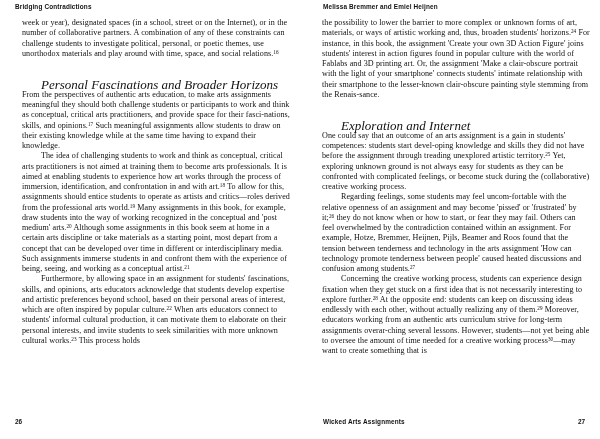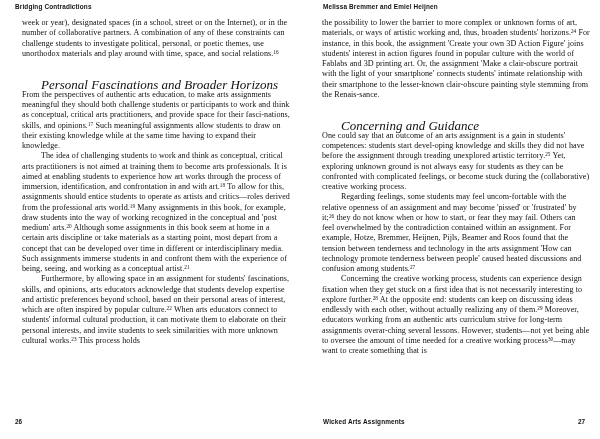--- a/index.html
+++ b/index.html
@@ -134,21 +134,21 @@
 
     </div>
 
     <div class="col col-right">
 
       <p class="body"><span>the possibility to lower the barrier to more complex or unknown forms of art, materials, or ways of artistic working and, thus, broaden students' horizons.</span><sup>24</sup><span> For instance, in this book, the assignment 'Create your own 3D Action Figure' joins students' interest in action figures found in popular culture with the world of Fablabs and 3D printing art. Or, the assignment 'Make a clair-obscure portrait with the light of your smartphone' connects students' intimate relationship with their smartphone to the lesser-known clair-obscure painting style stemming from the Renais-sance.</span></p>
 
       <div class="blank-line"></div>
       <div class="blank-line"></div>
 
-      <h3 class="subhead">Concerning and Guidance</h3>
+      <h3 class="subhead">Exploration and Internet</h3>
 
       <p class="body"><span>One could say that an outcome of an arts assignment is a gain in students' competences: students start devel-oping knowledge and skills they did not have before the assignment through treading unexplored artistic territory.</span><sup>25</sup><span> Yet, exploring unknown ground is not always easy for students as they can be confronted with complicated feelings, or become stuck during the (collaborative) creative working process.</span></p>
 
       <p class="body indent"><span>Regarding feelings, some students may feel uncom-fortable with the relative openness of an assignment and may become 'pissed' or 'frustrated' by it;</span><sup>26</sup><span> they do not know when or how to start, or fear they may fail. Others can feel overwhelmed by the contradiction contained within an assignment. For example, Hotze, Bremmer, Heijnen, Pijls, Beamer and Roos found that the tension between tenderness and technology in the arts assignment 'How can technology promote tenderness between people' caused heated discussions and confusion among students.</span><sup>27</sup></p>
 
       <p class="body indent"><span>Concerning the creative working process, students can experience design fixation when they get stuck on a first idea that is not necessarily interesting to explore further.</span><sup>28</sup><span> At the opposite end: students can keep on discussing ideas endlessly with each other, without actually realizing any of them.</span><sup>29</sup><span> Moreover, educators working from an authentic arts curriculum strive for long-term assignments overar-ching several lessons. However, students—not yet being able to oversee the amount of time needed for a creative working process</span><sup>30</sup><span>—may want to create something that is</span></p>
 
     </div>
   </div>
 

